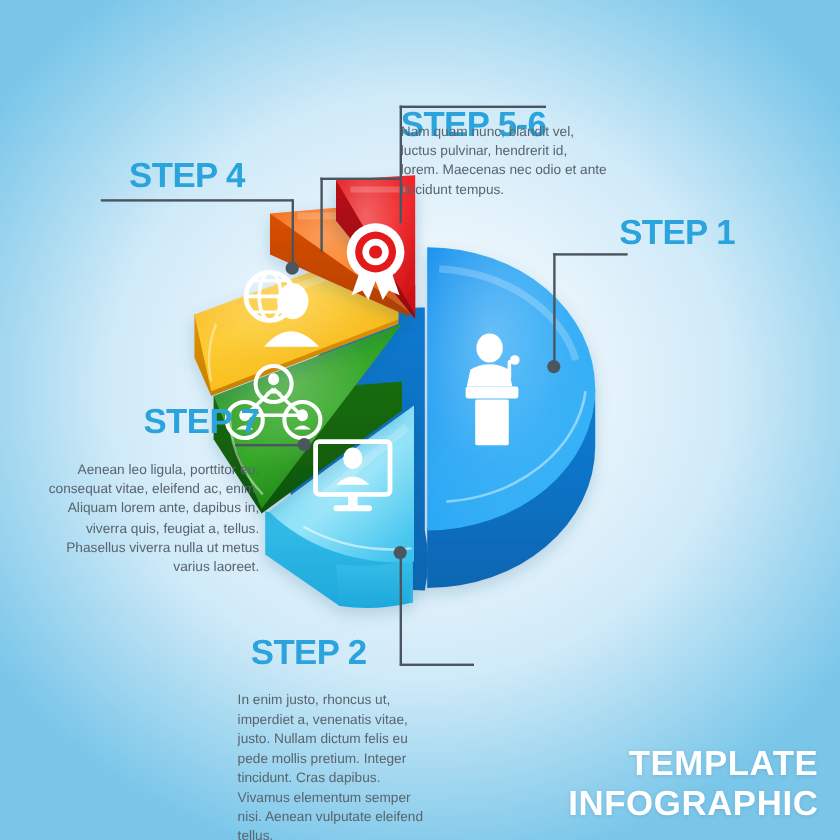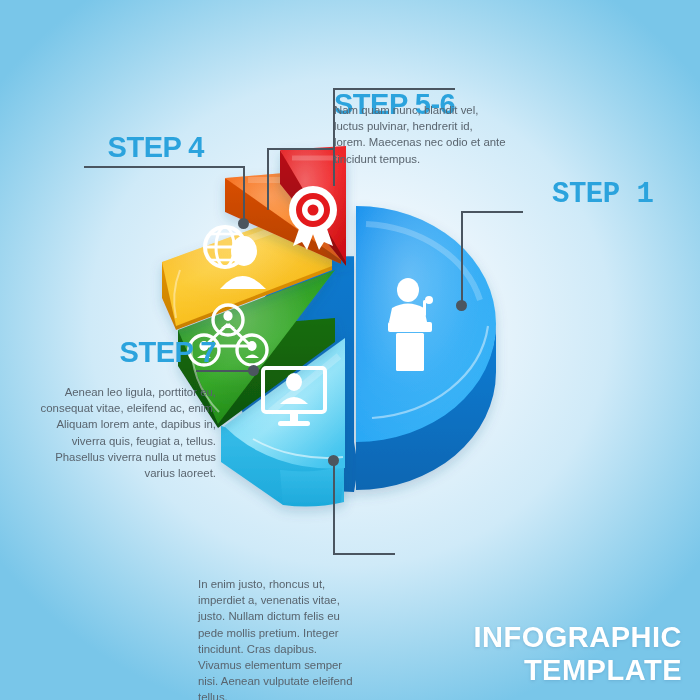--- a/index.html
+++ b/index.html
@@ -258,30 +258,31 @@
   <div class="conn h" style="left:84px;top:166px;width:160px;"></div>
   <div class="conn v" style="left:243px;top:166px;height:57px;"></div>
   <div class="dot" style="left:238px;top:218px;"></div>
 
   <div class="conn h" style="left:333px;top:88px;width:122px;"></div>
   <div class="conn v" style="left:333px;top:88px;height:60px;"></div>
   <div class="conn h" style="left:267px;top:148px;width:68px;"></div>
   <div class="conn v" style="left:267px;top:148px;height:62px;"></div>
   <div class="conn v" style="left:333px;top:148px;height:38px;"></div>
 
-  <div class="step-head lt" style="left:552px;top:180px;font-family:Liberation Mono, monospace;">STEP 1</div>
-
+  <div class="step-head lt" style="left:516px;top:180px;">STEP 1</div>
+
+  <div class="step-head lt" style="left:209px;top:530px;">STEP 2</div>
   <div class="step-body lt" style="left:198px;top:568px;width:163px;">In enim justo, rhoncus ut, imperdiet a, venenatis vitae, justo. Nullam dictum felis eu pede mollis pretium. Integer tincidunt. Cras dapibus. Vivamus elementum semper nisi. Aenean vulputate eleifend tellus.</div>
 
   <div class="step-head rt" style="left:0px;top:338px;width:196px;">STEP 7</div>
   <div class="step-body rt" style="left:16px;top:376px;width:180px;">Aenean leo ligula, porttitor eu, consequat vitae, eleifend ac, enim. Aliquam lorem ante, dapibus in, viverra quis, feugiat a, tellus. Phasellus viverra nulla ut metus varius laoreet.</div>
 
   <div class="step-head rt" style="left:0px;top:133px;width:184px;">STEP 4</div>
 
   <div class="step-head lt" style="left:334px;top:56px;margin-top:34px;">STEP 5-6</div>
   <div class="step-body lt" style="left:334px;top:94px;width:172px;">Nam quam nunc, blandit vel, luctus pulvinar, hendrerit id, lorem. Maecenas nec odio et ante tincidunt tempus.</div>
 
   <div id="brand">
+    <div>TEMPLATE</div>
     <div>INFOGRAPHIC</div>
-    <div>TEMPLATE</div>
   </div>
 
 </div>
 
 </body></html>

